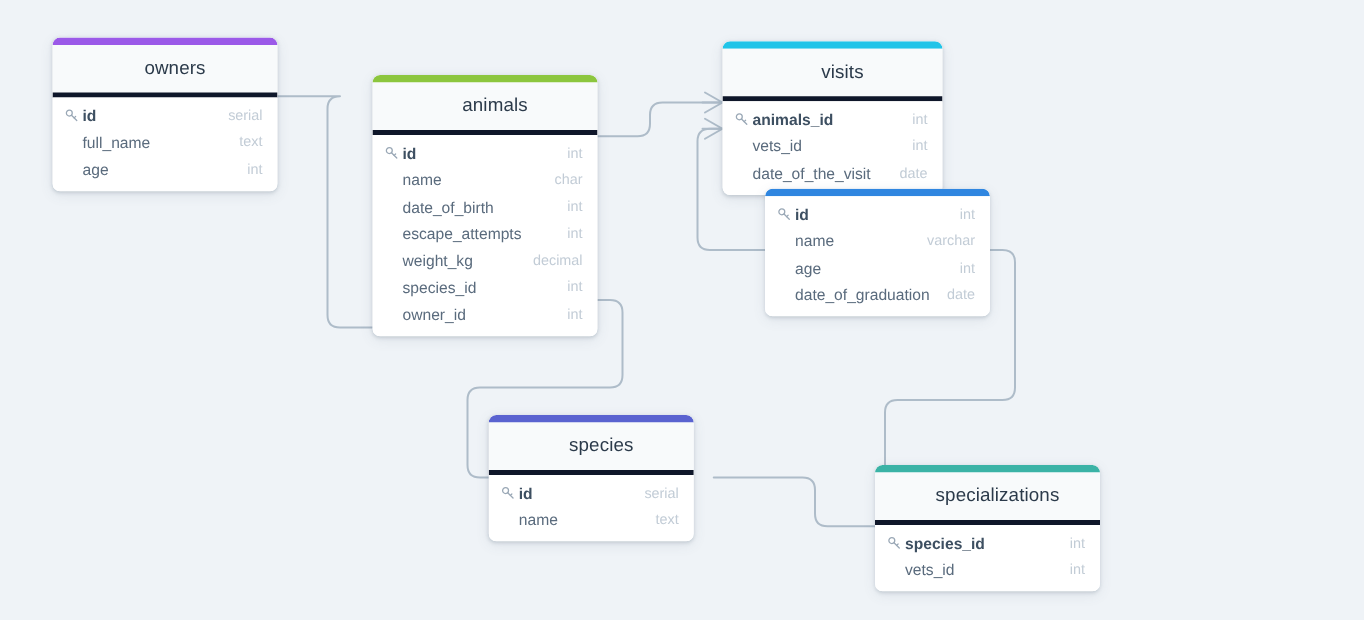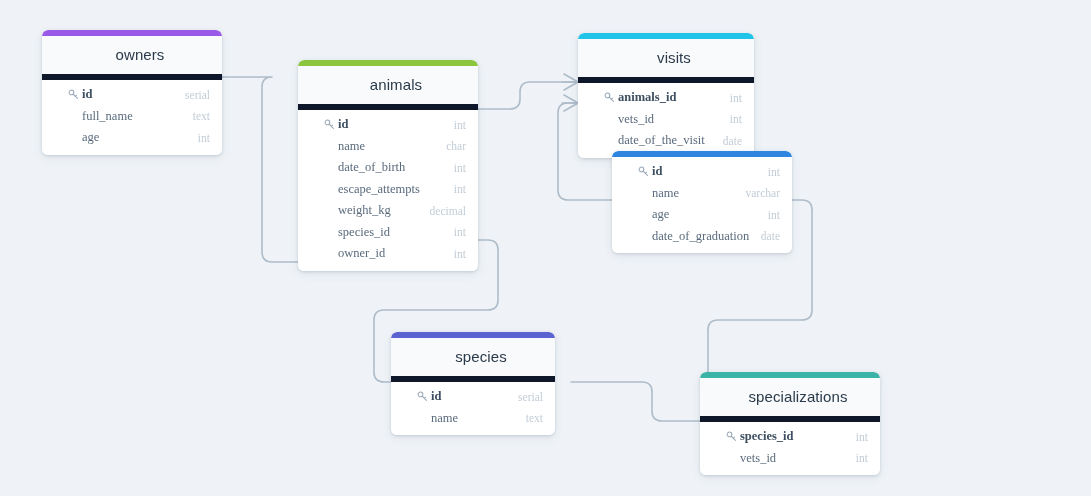--- a/index.html
+++ b/index.html
@@ -40,27 +40,26 @@
     height: 6px;
     width: 100%;
     border-radius: 6px 6px 0 0;
   }
   .table-title {
     text-align: center;
     font-size: 15px;
     color: #2b3a4a;
     padding: 10px 8px 11px 24px;
     background: #f8fafb;
-    border-bottom: 6px solid #0f172a;
+    border-bottom: 4px solid #0f172a;
     letter-spacing: 0.1px;
   }
   .cols {
-    padding: 4px 0 6px 16px;
+    padding: 4px 0 6px 0;
     background: #ffffff;
-    font-family: Liberation Serif, serif;
   }
   .col-row {
     display: flex;
     align-items: center;
     height: 21.5px;
     padding: 0 12px 0 10px;
     box-sizing: border-box;
   }
   .col-key {
     width: 14px;

